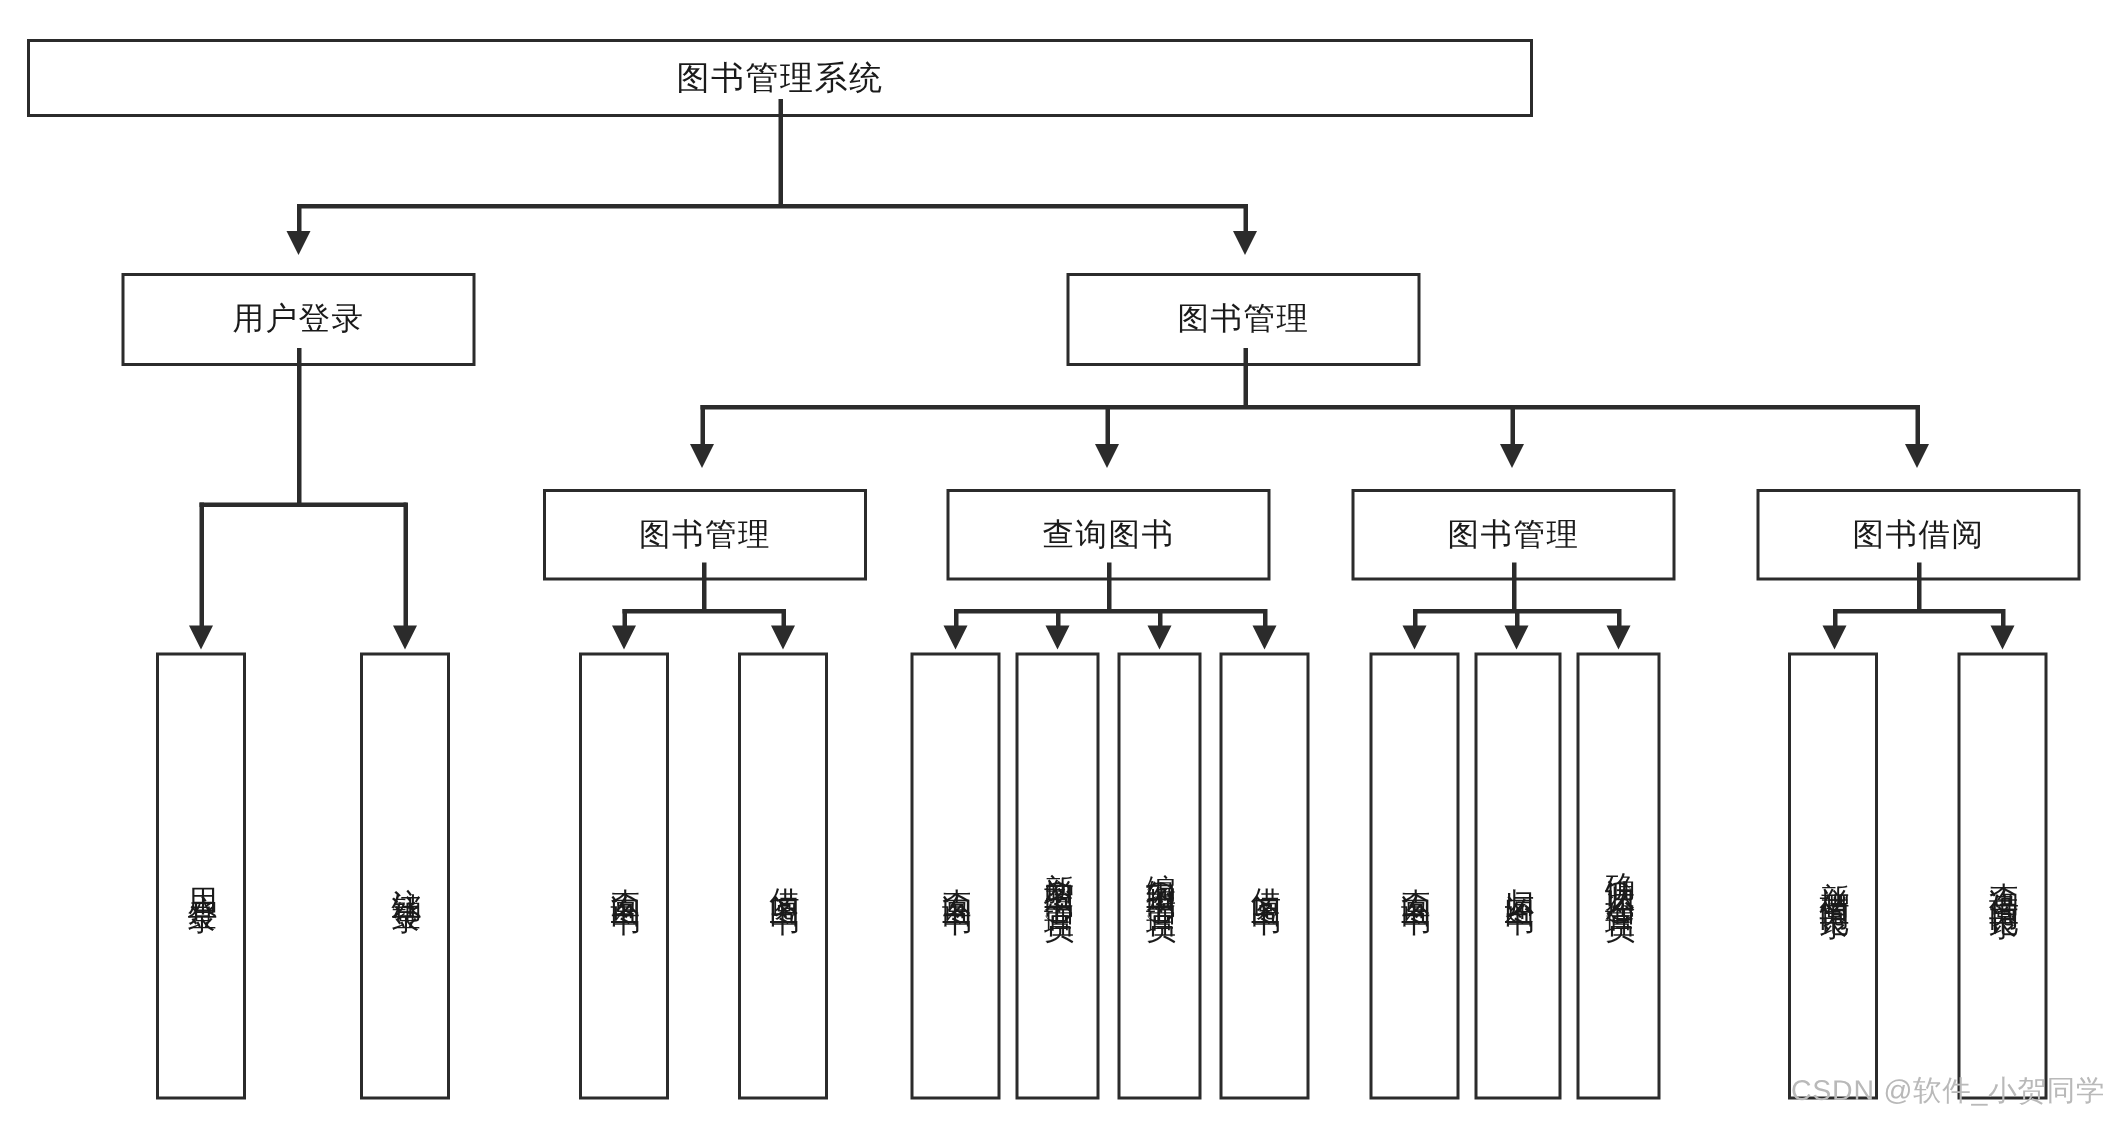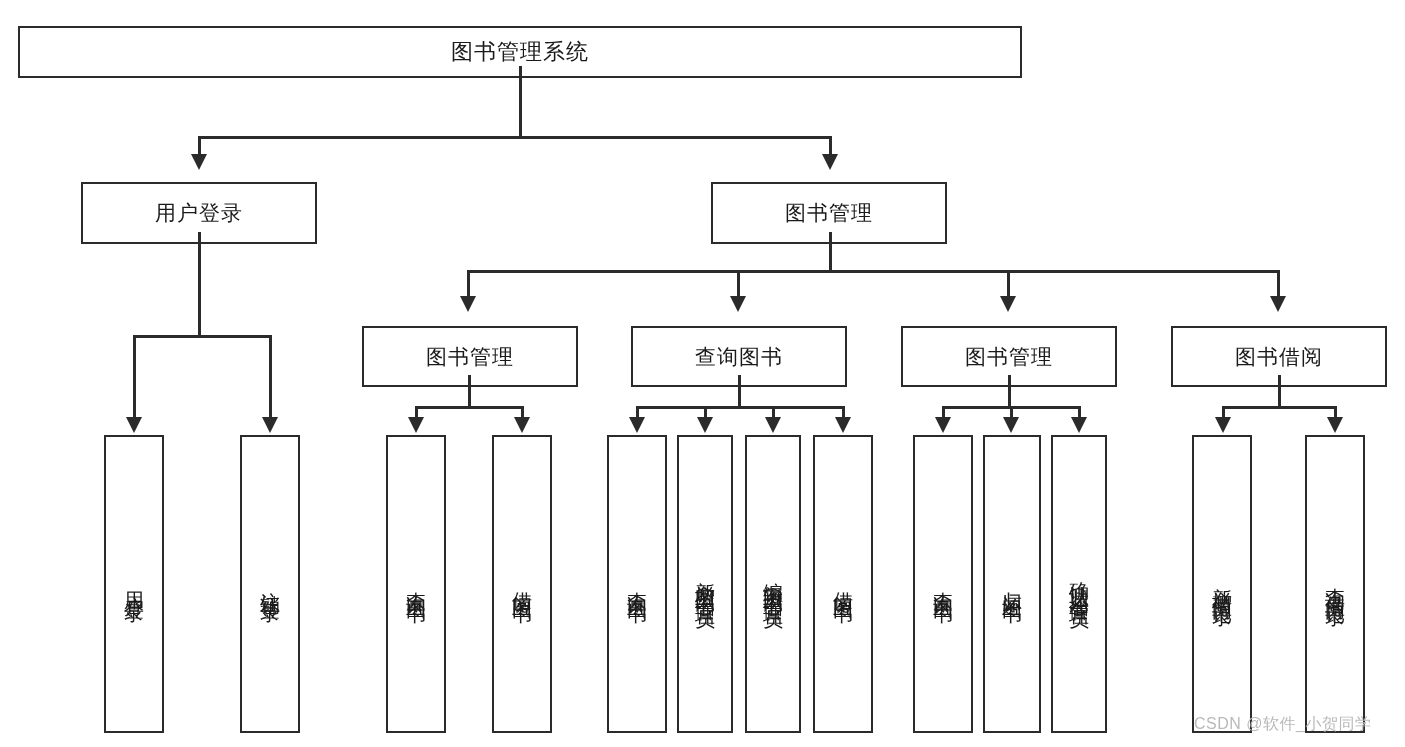--- a/index.html
+++ b/index.html
@@ -61,21 +61,21 @@
     position: absolute;
     width: 0;
     height: 0;
     border-left: 8px solid transparent;
     border-right: 8px solid transparent;
     border-top: 16px solid #2b2b2b;
   }
   .watermark {
     position: absolute;
     color: #b9b9b9;
-    font-size: 16px;
+    font-size: 19px;
     letter-spacing: 0.5px;
     white-space: nowrap;
     user-select: none;
   }
 </style>
 </head>
 <body>
 
 <div id="canvas">
 

